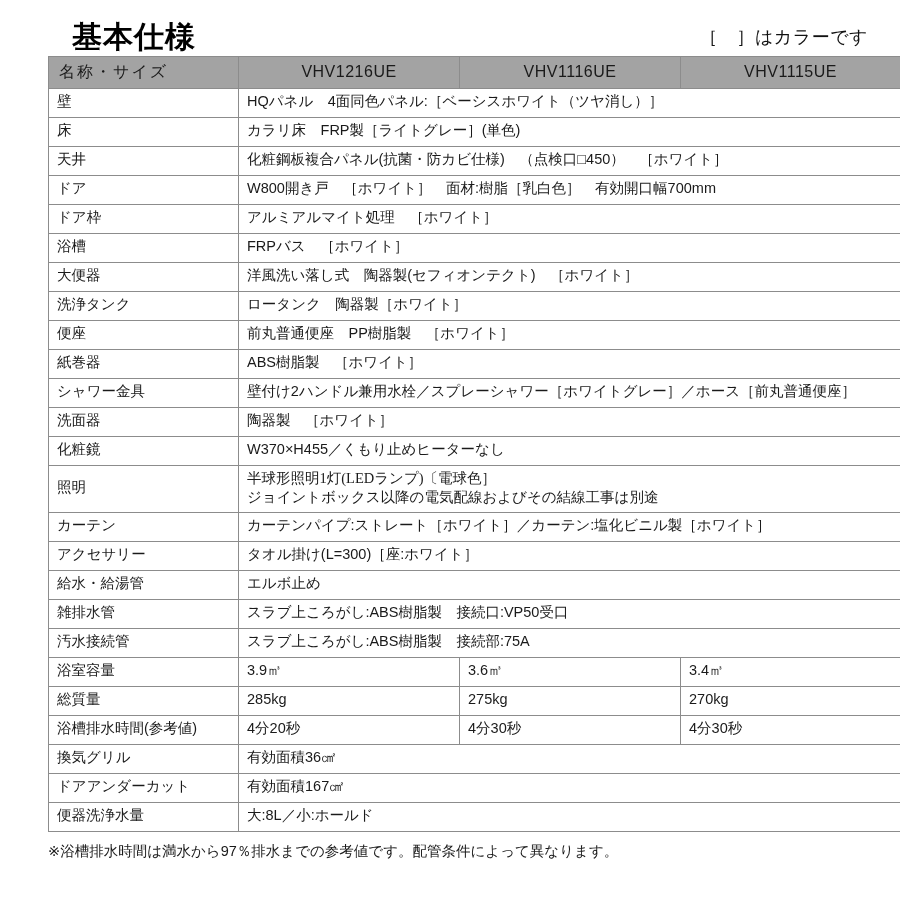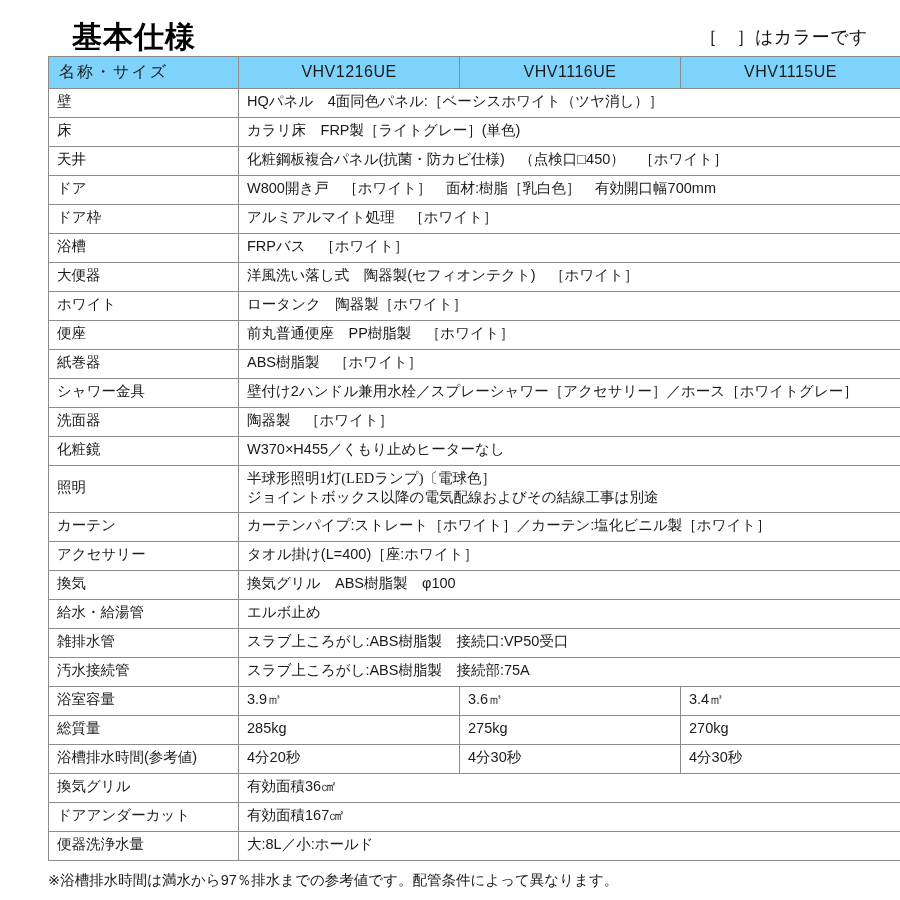--- a/index.html
+++ b/index.html
@@ -65,21 +65,21 @@
   td.label {
     width: 190px;
     padding-left: 10px;
   }
   td.shaded {
     background: #d4d4d4;
     margin-top: 36px;
   }
   tr.head td {
     text-align: center;
-    background: #7dd3fc;
+    background: #a3a3a3;
     font-size: 16px;
     padding: 4px 0 5px 0;
     letter-spacing: 0.5px;
   }
   tr.head td.label {
     text-align: left;
     padding-left: 10px;
     letter-spacing: 2px;
   }
   td.num { padding-left: 10px; margin-top: 12px; }
@@ -144,34 +144,34 @@
         </tr>
         <tr>
           <td class="label">浴槽</td>
           <td colspan="3" class=" nowrap">FRPバス　［ホワイト］</td>
         </tr>
         <tr>
           <td class="label">大便器</td>
           <td colspan="3" class=" nowrap">洋風洗い落し式　陶器製(セフィオンテクト)　［ホワイト］</td>
         </tr>
         <tr>
-          <td class="label">ホワイト</td>
+          <td class="label">洗浄タンク</td>
           <td colspan="3" class=" nowrap">ロータンク　陶器製［ホワイト］</td>
         </tr>
         <tr>
           <td class="label shaded">便座</td>
           <td colspan="3" class="shaded nowrap">前丸普通便座　PP樹脂製　［ホワイト］</td>
         </tr>
         <tr>
           <td class="label">紙巻器</td>
           <td colspan="3" class=" nowrap">ABS樹脂製　［ホワイト］</td>
         </tr>
         <tr>
           <td class="label">シャワー金具</td>
-          <td colspan="3" class=" nowrap">壁付け2ハンドル兼用水栓／スプレーシャワー［アクセサリー］／ホース［ホワイトグレー］</td>
+          <td colspan="3" class=" nowrap">壁付け2ハンドル兼用水栓／スプレーシャワー［ホワイトグレー］／ホース［前丸普通便座］</td>
         </tr>
         <tr>
           <td class="label">洗面器</td>
           <td colspan="3" class=" nowrap">陶器製　［ホワイト］</td>
         </tr>
         <tr>
           <td class="label">化粧鏡</td>
           <td colspan="3" class=" nowrap">W370×H455／くもり止めヒーターなし</td>
         </tr>
         <tr>
@@ -180,25 +180,21 @@
             <div>半球形照明1灯(LEDランプ)〔電球色］</div>
             <div>ジョイントボックス以降の電気配線およびその結線工事は別途</div>
           </td>
         </tr>
         <tr>
           <td class="label">カーテン</td>
           <td colspan="3" class=" nowrap">カーテンパイプ:ストレート［ホワイト］／カーテン:塩化ビニル製［ホワイト］</td>
         </tr>
         <tr>
           <td class="label shaded">アクセサリー</td>
-          <td colspan="3" class="shaded nowrap">タオル掛け(L=400)［座:ホワイト］</td>
-        </tr>
-        <tr>
-          <td class="label">換気</td>
-          <td colspan="3" class=" nowrap">換気グリル　ABS樹脂製　φ100</td>
+          <td colspan="3" class="shaded nowrap">タオル掛け(L=300)［座:ホワイト］</td>
         </tr>
         <tr>
           <td class="label">給水・給湯管</td>
           <td colspan="3" class=" nowrap">エルボ止め</td>
         </tr>
         <tr>
           <td class="label">雑排水管</td>
           <td colspan="3" class=" nowrap">スラブ上ころがし:ABS樹脂製　接続口:VP50受口</td>
         </tr>
         <tr>

